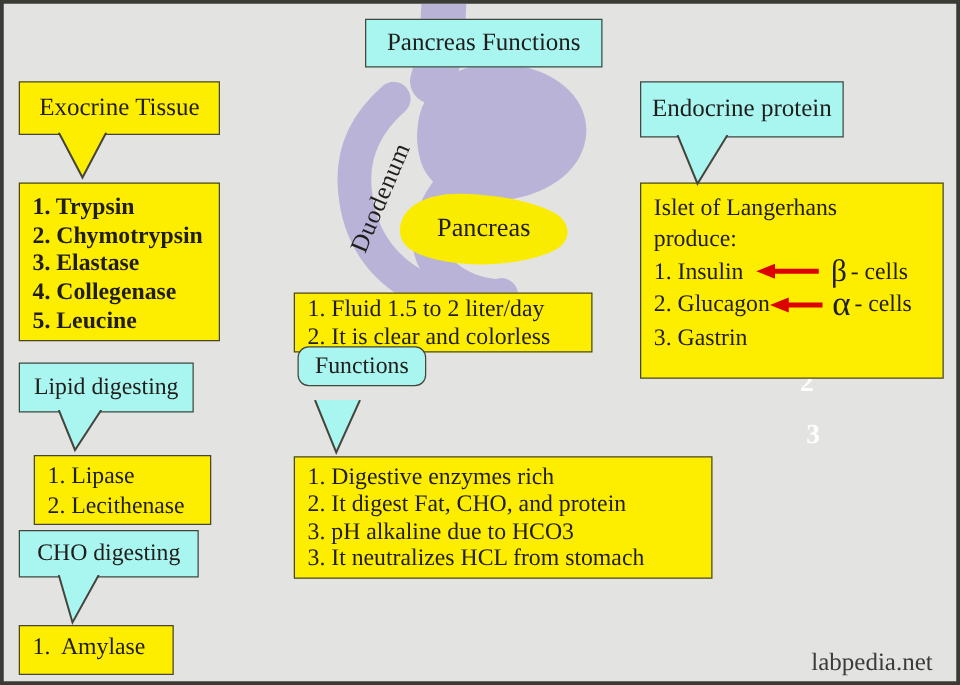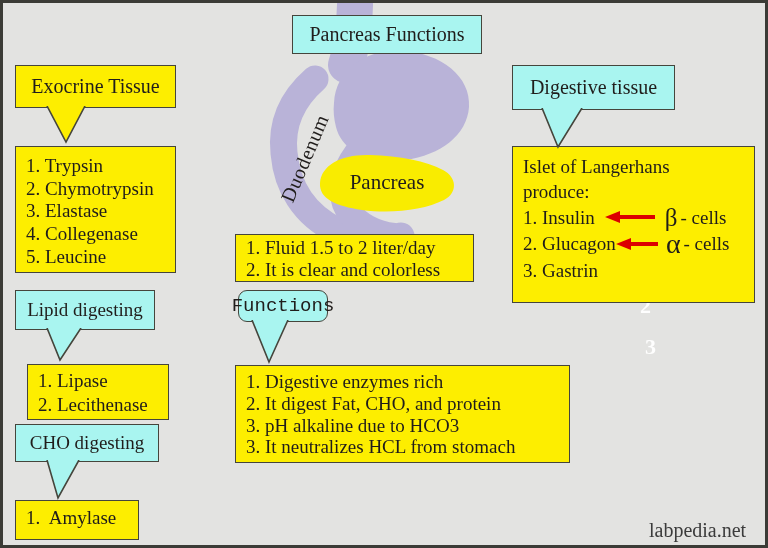--- a/index.html
+++ b/index.html
@@ -25,30 +25,30 @@
   .callout{display:flex;align-items:center;justify-content:center;}
   .cyan{background:#a9f5f0;}
   .rounded{border-radius:9px;}
   .tail{position:absolute;z-index:4;}
   .list{padding:7px 8px 0 10px;}
   .box-line{white-space:pre;line-height:22.6px;font-size:19px;}
   .callout-text{font-size:20px;}
   .small-callout-text{font-size:19px;}
   #title-box{left:289px;top:12px;width:190px;height:39px;z-index:5;font-size:20px;}
   #exocrine-callout{left:12px;top:62px;width:161px;height:43px;}
-  #exocrine-box{left:12px;top:143px;width:161px;height:127px;padding-top:8px;}
+  #exocrine-box{left:12px;top:143px;width:161px;height:127px;padding-top:8px;font-weight:bold;}
   #exocrine-box .box-line{line-height:22.7px;}
   #lipid-callout{left:12px;top:287px;width:140px;height:40px;}
   #lipid-box{left:24px;top:361px;width:142px;height:56px;padding-top:4px;}
   #lipid-box .box-line{line-height:24px;}
   #cho-callout{left:12px;top:421px;width:144px;height:38px;}
   #amylase-box{left:12px;top:497px;width:124px;height:40px;padding-top:6px;}
   #fluid-box{left:232px;top:231px;width:239px;height:48px;padding-top:2px;}
   #fluid-box .box-line{line-height:21.5px;}
-  #functions-callout{left:235px;top:287px;width:90px;height:32px;font-family:Liberation Mono, monospace;}
+  #functions-callout{left:235px;top:274px;width:103px;height:32px;}
   #functions-box{left:232px;top:362px;width:335px;height:98px;padding-top:5px;}
   #functions-box .box-line{line-height:21.8px;}
   #endocrine-callout{left:509px;top:62px;width:163px;height:45px;}
   #endocrine-box{left:509px;top:143px;width:243px;height:157px;padding-top:7px;}
   #endocrine-box .box-line{line-height:25.3px;}
   .arrow-row{display:flex;align-items:center;}
   .arrow-icon{flex:0 0 auto;}
   .greek{font-size:25px;line-height:1;margin:0 3px 0 2px;}
   .greek-alpha{font-size:28px;}
   #duodenum-label{left:237px;top:144px;width:130px;font-size:20px;transform:rotate(-67deg);letter-spacing:.5px;}
@@ -131,21 +131,21 @@
     <path d="M1,0 L18,42 L37,0" fill="none" stroke="#45453c" stroke-width="1.6"></path>
   </svg>
   <div class="box list" id="functions-box">
     <div class="box-line">1. Digestive enzymes rich</div>
     <div class="box-line">2. It digest Fat, CHO, and protein</div>
     <div class="box-line">3. pH alkaline due to HCO3</div>
     <div class="box-line">3. It neutralizes HCL from stomach</div>
   </div>
 
   <div class="box callout cyan" id="endocrine-callout">
-    <span class="callout-text">Digestive tissue</span>
+    <span class="callout-text">Endocrine protein</span>
   </div>
   <svg class="tail" style="left:538px;top:105px" width="42" height="42">
     <polygon points="1,0 41,0 17,39" fill="#a9f5f0"></polygon>
     <path d="M1,0 L17,39 L41,0" fill="none" stroke="#45453c" stroke-width="1.6"></path>
   </svg>
   <div class="box list" id="endocrine-box">
     <div class="box-line">Islet of Langerhans</div>
     <div class="box-line">produce:</div>
     <div class="box-line arrow-row">
       <span>1. Insulin</span>

